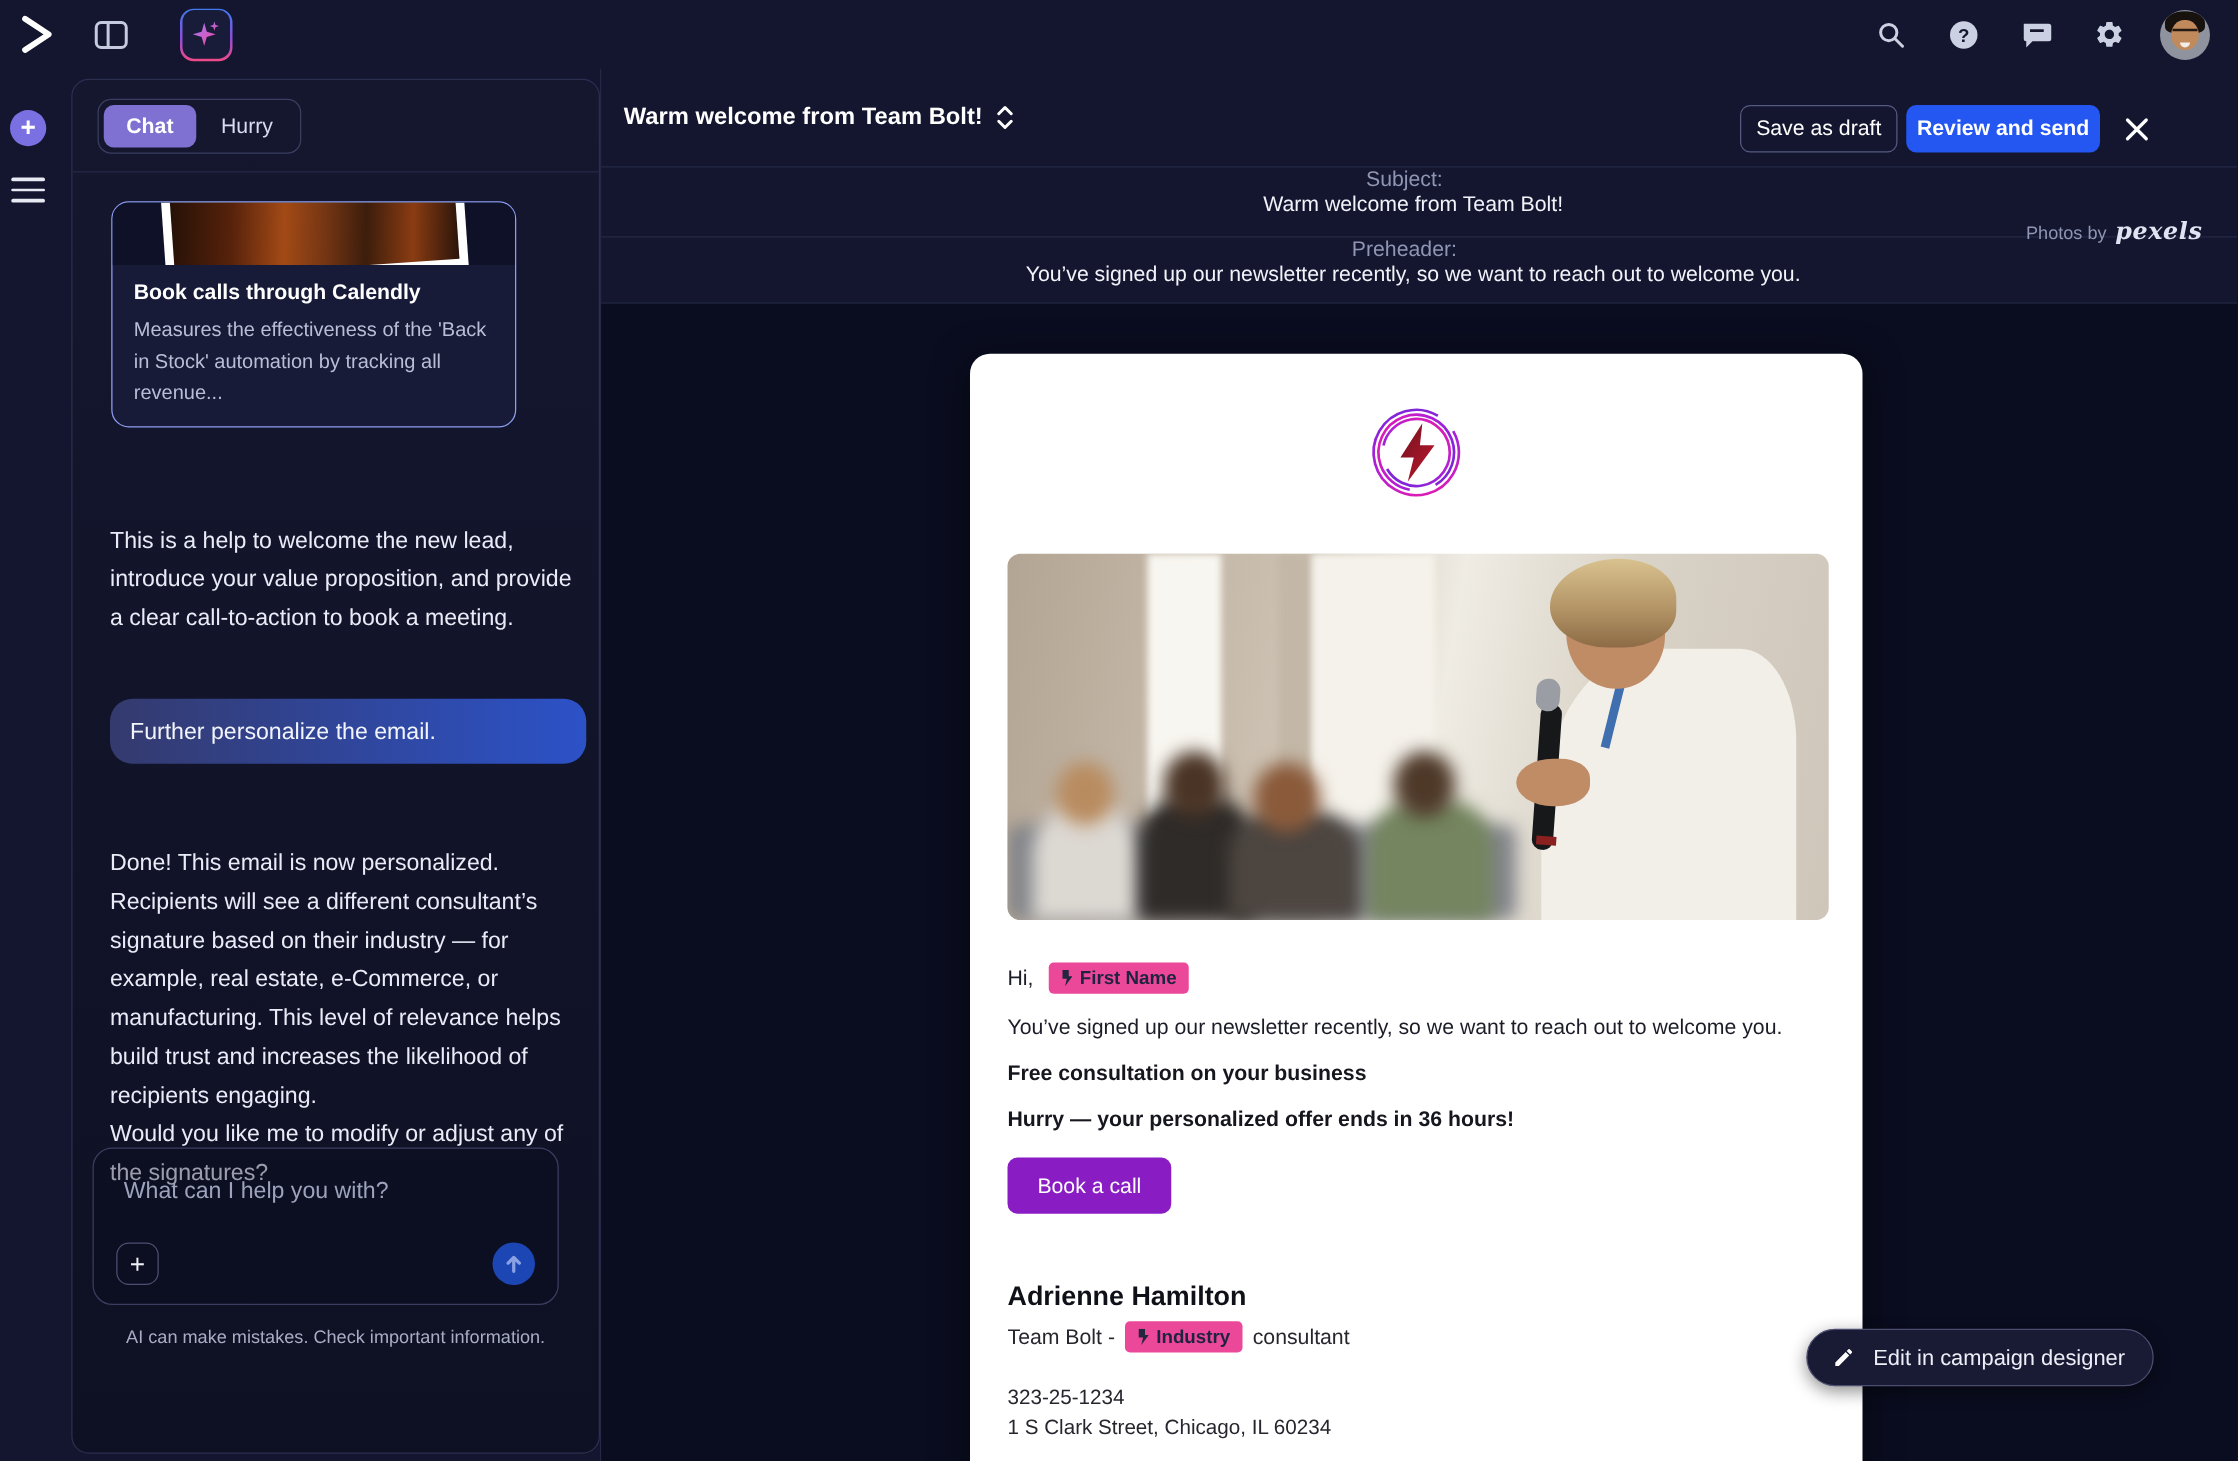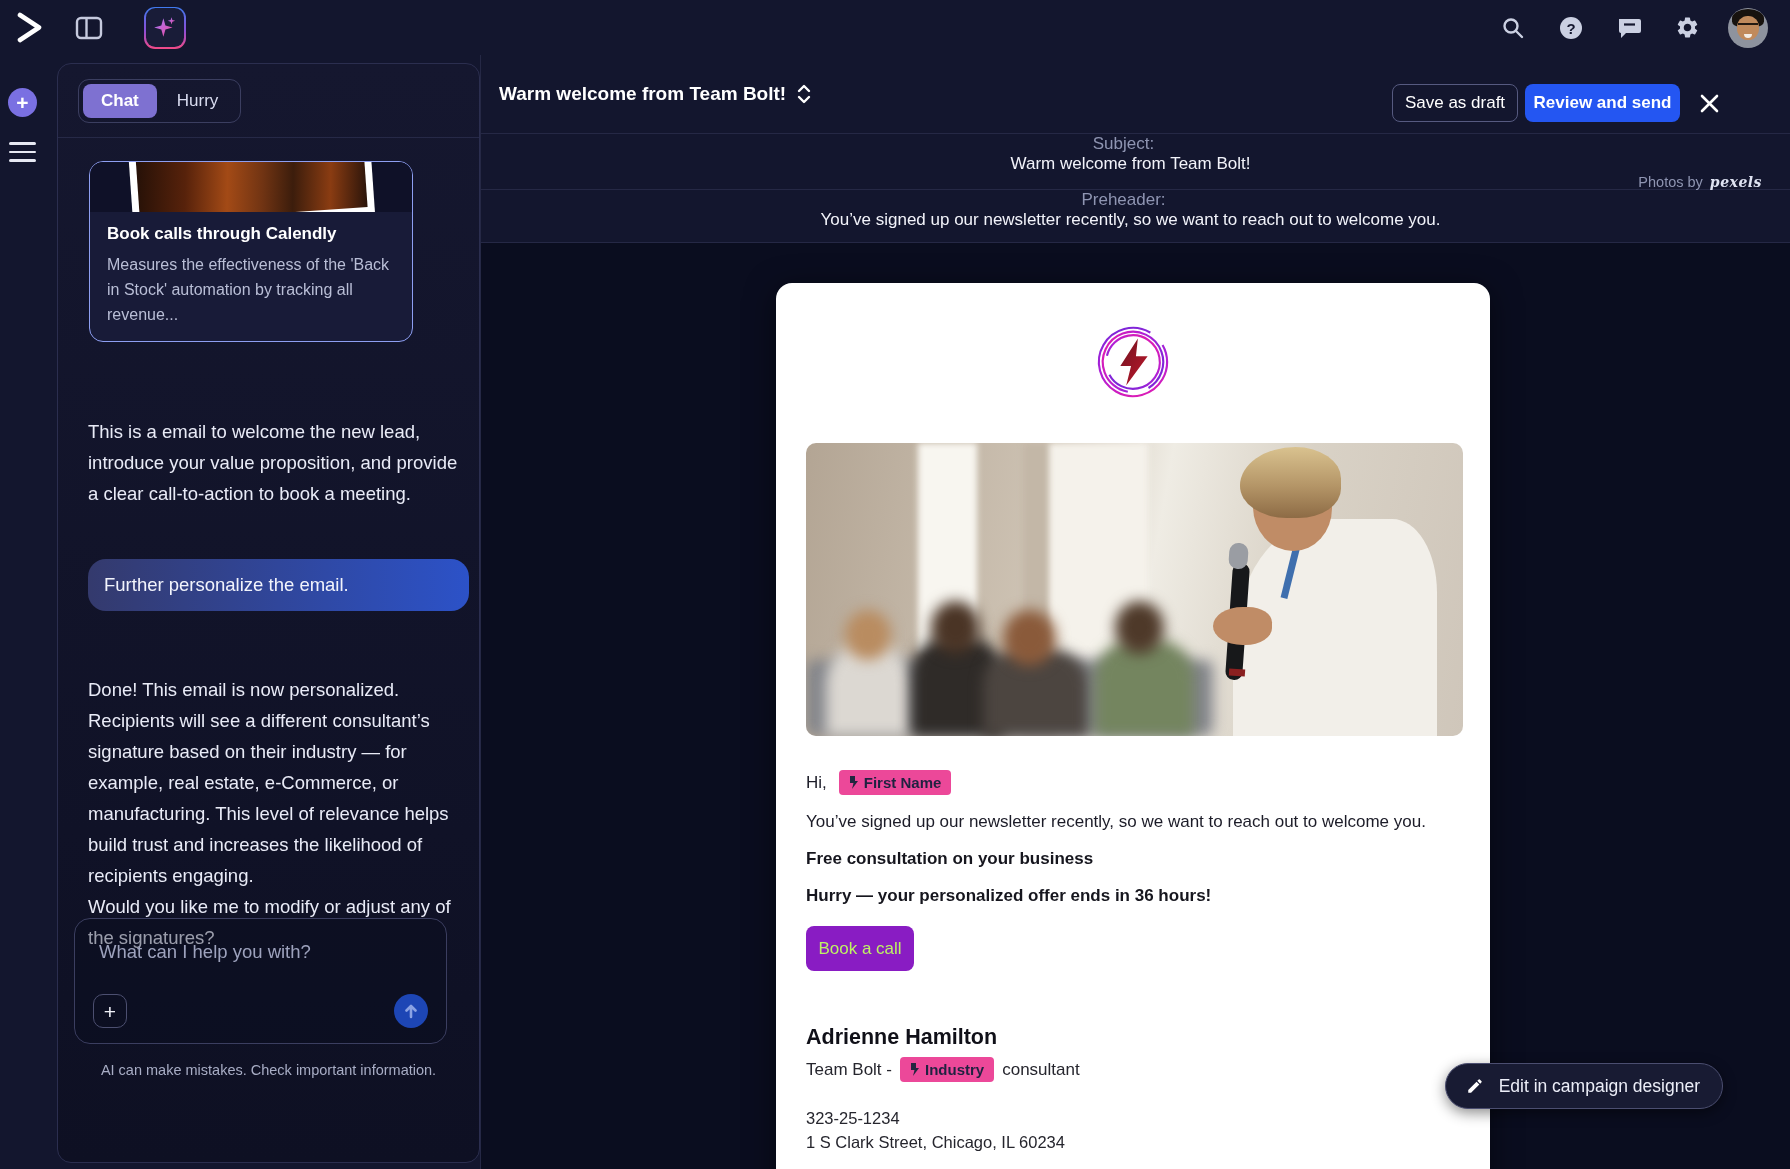--- a/index.html
+++ b/index.html
@@ -69,21 +69,21 @@
   .btn{height:38px;border-radius:8px;font-size:17px;display:flex;align-items:center;justify-content:center;cursor:pointer;}
   .btn-ghost{position:absolute;right:272px;top:29px;width:126px;border:1px solid #565a80;color:#ffffff;}
   .btn-primary{position:absolute;right:110px;top:29px;width:155px;background:#2456f2;color:#ffffff;font-weight:bold;}
   .close-x{position:absolute;right:70px;top:38px;cursor:pointer;}
 
   .meta-row{height:56px;border-bottom:1px solid #252845;display:flex;align-items:center;padding:0 28px 0 18px;font-size:17px;flex-direction:column;}
   .meta-label{color:#8f95b2;margin-right:14px;}
   .meta-value{color:#f2f3fa;}
   .photos-by{margin-left:auto;display:flex;align-items:baseline;gap:7px;}
   .photos-by .pb{color:#8f95b2;font-size:14.5px;}
-  .photos-by .brand{color:#dfe3f2;font-size:14px;font-style:italic;font-weight:bold;font-family:"DejaVu Serif",serif;letter-spacing:.5px;}
+  .photos-by .brand{color:#dfe3f2;font-size:19px;font-style:italic;font-weight:bold;font-family:"DejaVu Serif",serif;letter-spacing:.5px;}
 
   .email-zone{position:absolute;left:0;right:0;top:188px;bottom:0;background:#0a0d1f;overflow:hidden;}
   .email-card{position:absolute;left:295px;top:40px;width:714px;height:1000px;background:#ffffff;border-radius:16px;
     box-shadow:0 6px 30px rgba(0,0,0,.5);color:#1c1c28;}
   .e-logo{margin:40px auto 0;width:78px;height:78px;display:block;}
   .hero{position:relative;margin:42px 27px 0 30px;height:293px;border-radius:10px;overflow:hidden;
     background:linear-gradient(100deg,#b3a594 0%,#cec3b4 36%,#efece4 52%,#d9d2c6 72%,#cfc6ba 100%);}
   .hero .blur{position:absolute;filter:blur(7px);}
   .hero .soft{position:absolute;filter:blur(3px);}
   .win1{left:17%;top:0;width:9%;height:72%;background:#f8f6f0;}
@@ -107,21 +107,21 @@
   .mic-cap{position:absolute;right:32.8%;top:34%;width:19px;height:26px;background:#9a9da3;border-radius:9px;transform:rotate(4deg);}
   .mic-ring{position:absolute;right:33.2%;top:77%;width:16px;height:7px;background:#8a2020;transform:rotate(4deg);}
   .sp-hand{position:absolute;right:29%;top:56%;width:9%;height:13%;background:#c08c66;border-radius:50% 40% 45% 50%;}
 
   .e-body{padding:0 30px;}
   .greet-row{margin-top:34px;display:flex;align-items:center;gap:12px;font-size:17px;}
   .ptag{display:inline-flex;align-items:center;gap:6px;background:#ec4899;border-radius:4px;padding:4px 10px;
     font-size:15px;color:#1f2240;font-weight:bold;}
   .e-para{margin-top:17px;font-size:17px;color:#1c1c28;}
   .e-bold{margin-top:17px;font-size:17px;font-weight:bold;color:#16161e;}
-  .cta{margin-top:20px;width:108px;height:45px;background:#891cc3;border:none;border-radius:8px;color:#bef264;
+  .cta{margin-top:20px;width:131px;height:45px;background:#891cc3;border:none;border-radius:8px;color:#ffffff;
     font-size:17px;font-family:inherit;cursor:pointer;display:flex;align-items:center;justify-content:center;}
   .sig-name{margin-top:54px;font-size:21.5px;font-weight:bold;color:#101018;}
   .sig-role{margin-top:7px;font-size:17px;color:#26262e;display:flex;align-items:center;gap:8px;}
   .sig-phone{margin-top:27px;font-size:16.5px;color:#26262e;}
   .sig-addr{margin-top:5px;font-size:16.5px;color:#26262e;}
 
   .edit-fab{position:absolute;right:67px;top:820px;height:46px;border-radius:23px;background:#181b33;border:1px solid #4b4e70;
     display:flex;align-items:center;gap:11px;padding:0 22px 0 16px;color:#eceef8;font-size:17.5px;cursor:pointer;
     box-shadow:0 4px 14px rgba(0,0,0,.45);}
   .fab-pencil{width:26px;height:26px;border-radius:50%;display:flex;align-items:center;justify-content:center;}
@@ -213,21 +213,21 @@
           <div class="tilt">
               <div class="photo"></div>
             </div>
         </div>
         <div class="card-body">
           <div class="card-title">Book calls through Calendly</div>
           <div class="card-desc">Measures the effectiveness of the 'Back in Stock' automation by tracking all revenue...</div>
         </div>
       </div>
 
-      <div class="msg" style="top:277px;">This is a email to welcome the new lead, introduce your value proposition, and provide a clear call-to-action to book a meeting.</div>
+      <div class="msg" style="top:277px;">This is a help to welcome the new lead, introduce your value proposition, and provide a clear call-to-action to book a meeting.</div>
 
       <div class="user-bubble">
         <span>Further personalize the email.</span>
       </div>
 
       <div class="msg" style="top:535px;">
         <p>Done! This email is now personalized. Recipients will see a different consultant’s signature based on their industry — for example, real estate, e-Commerce, or manufacturing. This level of relevance helps build trust and increases the likelihood of recipients engaging.</p>
         <p>Would you like me to modify or adjust any of the signatures?</p>
       </div>
     </div>

